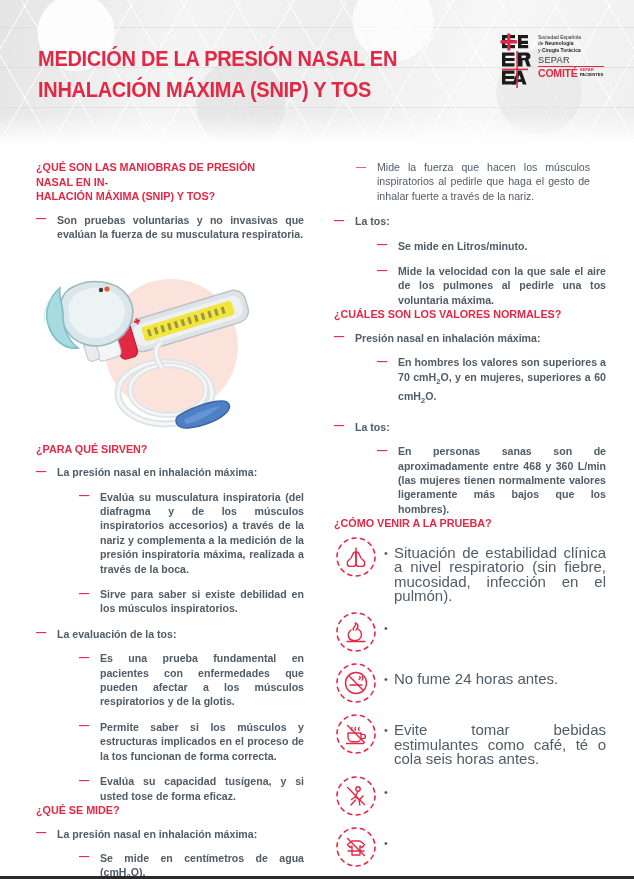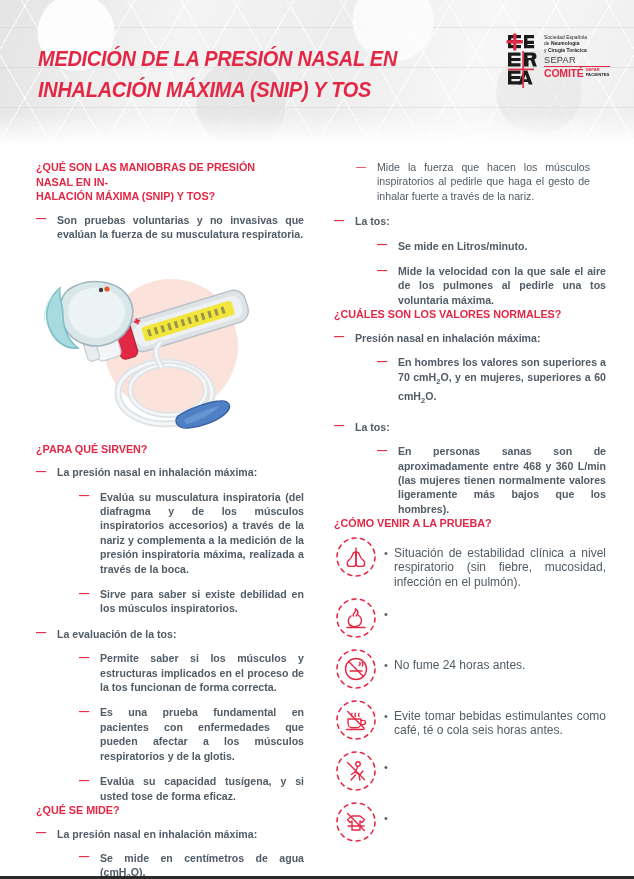--- a/index.html
+++ b/index.html
@@ -51,37 +51,36 @@
     position: absolute; left: 0; right: 0; bottom: 0; height: 34px;
     background: linear-gradient(to bottom, rgba(255,255,255,0), #ffffff 92%);
   }
 
   .title-block {
     position: absolute;
     left: 38px;
     top: 44px;
     width: 430px;
     z-index: 3;
-    font-style: italic;
   }
   .title-line {
     color: #e32845;
     font-weight: 700;
     font-size: 21.5px;
     line-height: 31px;
     letter-spacing: -0.3px;
     transform: scaleX(.93);
     transform-origin: left center;
     white-space: nowrap;
   }
 
   
   .logo {
     position: absolute;
-    right: 22px;
+    right: 28px;
     top: 33px;
     width: 106px;
     height: 58px;
     display: flex;
     z-index: 4;
   }
   .logo-mark {
     width: 34px; height: 56px;
     position: relative;
     flex: none;
@@ -211,21 +210,21 @@
     flex: none;
     width: 16px;
     color: #515c66;
     font-size: 11px;
     line-height: 14.4px;
     text-align: center;
     padding-top: 7px;
   }
   .prep-text {
     color: #515c66;
-    font-size: 12px;
+    font-size: 15px;
     line-height: 14.4px;
     text-align: justify;
     padding-top: 7px;
     width: 212px;
   }
   sub { font-size: 7.6px; }
 </style>
 </head>
 <body>
 
@@ -347,22 +346,22 @@
         <li>
           <span>La presión nasal en inhalación máxima:</span>
           <ul class="lvl2">
             <li>Evalúa su musculatura inspiratoria (del diafragma y de los músculos inspiratorios accesorios) a través de la nariz y complementa a la medición de la presión inspiratoria máxima, realizada a través de la boca.</li>
             <li>Sirve para saber si existe debilidad en los músculos inspiratorios.</li>
           </ul>
         </li>
         <li>
           <span>La evaluación de la tos:</span>
           <ul class="lvl2">
+            <li>Es  una prueba fundamental en pacientes con enfermedades que pueden afectar a los músculos respiratorios y de la glotis.</li>
             <li>Permite saber si los músculos y estructuras implicados en el proceso de la tos funcionan de forma correcta.</li>
-            <li>Es  una prueba fundamental en pacientes con enfermedades que pueden afectar a los músculos respiratorios y de la glotis.</li>
             <li class="nojust">Evalúa su capacidad tusígena, y si usted tose de forma eficaz.</li>
           </ul>
         </li>
       </ul>
 
       <h2 class="sec gap-top">¿QUÉ SE MIDE?</h2>
 
       <ul class="lvl1">
         <li>
           <span>La presión nasal en inhalación máxima:</span>

